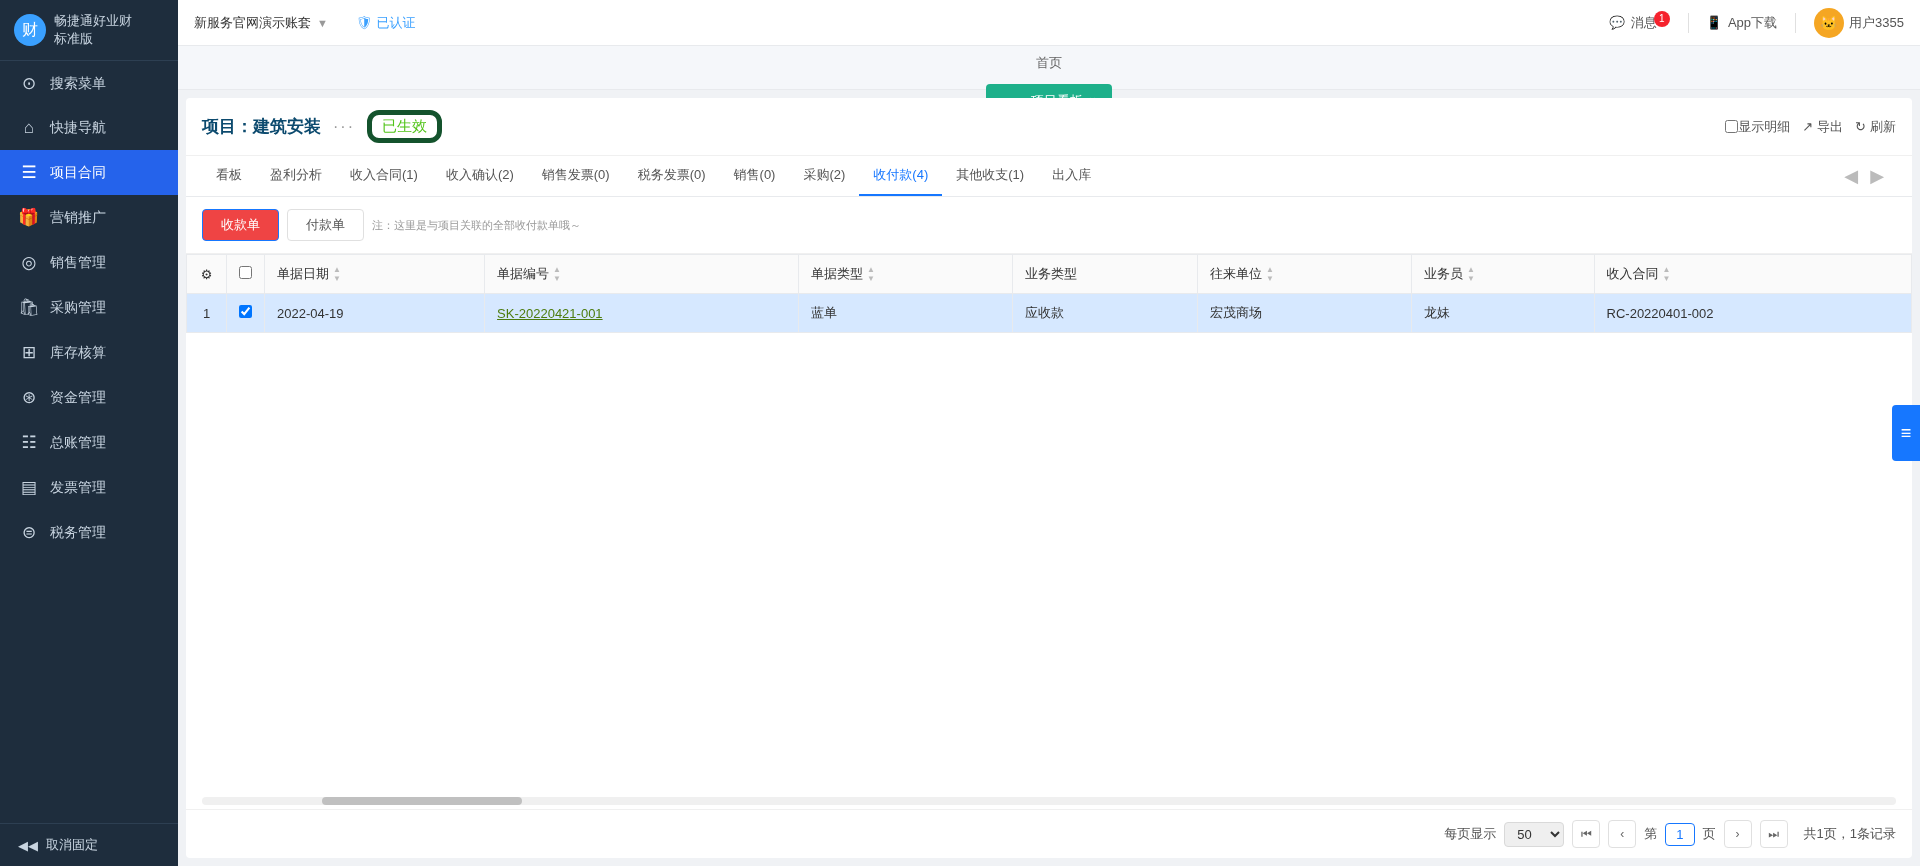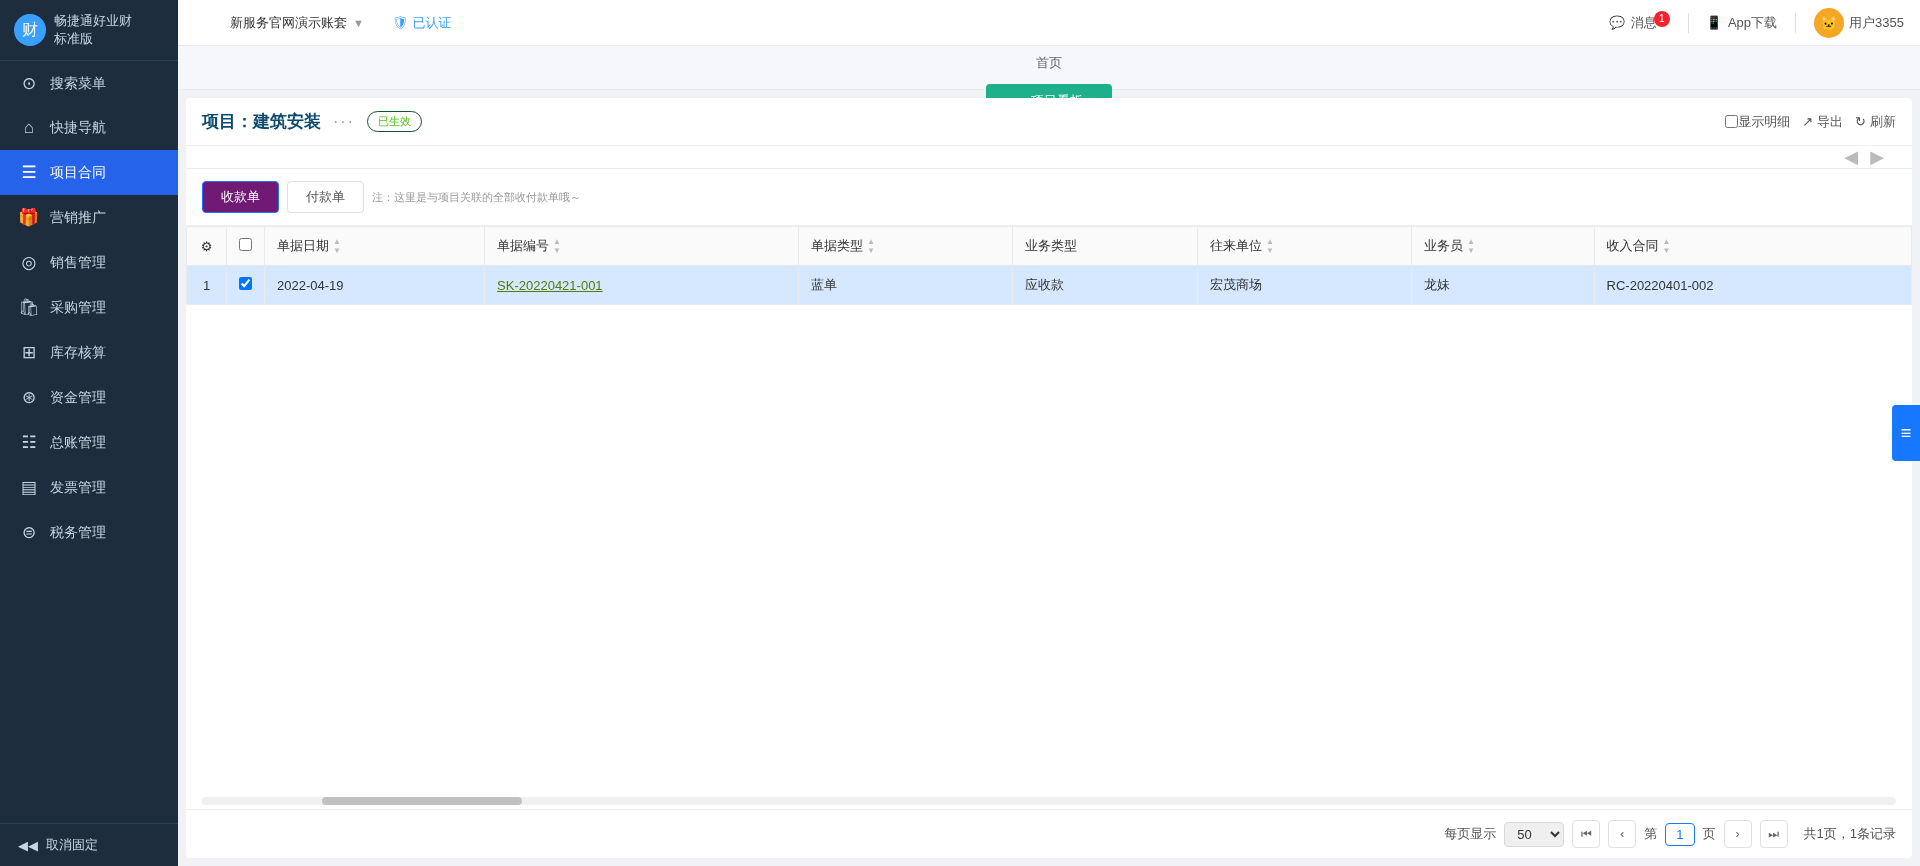--- a/index.html
+++ b/index.html
@@ -80,21 +80,20 @@
       gap: 8px;
       flex: 1;
     }
     .account-selector {
       display: flex;
       align-items: center;
       gap: 6px;
       color: #333;
       font-size: 13px;
       cursor: pointer;
-      margin-left: 36px;
     }
     .account-selector .chevron { color: #999; font-size: 11px; }
     .verified-badge {
       display: flex;
       align-items: center;
       gap: 4px;
       color: #3aa0ff;
       font-size: 13px;
       margin-left: 20px;
     }
@@ -175,25 +174,25 @@
     
     .page-header {
       padding: 12px 16px;
       border-bottom: 1px solid #f0f0f0;
       display: flex;
       align-items: center;
       gap: 12px;
     }
     .page-more { color: #999; font-size: 16px; cursor: pointer; letter-spacing: 2px; }
     .status-badge {
-      border: 1px solid #14532d;
+      border: 5px solid #14532d;
       color: #52c41a;
       border-radius: 12px;
       padding: 2px 10px;
-      font-size: 11px;
+      font-size: 15px;
     }
     .page-actions {
       margin-left: auto;
       display: flex;
       align-items: center;
       gap: 12px;
     }
     .page-action-btn {
       display: flex;
       align-items: center;
@@ -247,21 +246,21 @@
     .toggle-btn {
       padding: 6px 18px;
       border-radius: 4px;
       font-size: 13px;
       cursor: pointer;
       border: 1px solid #e0e0e0;
       background: white;
       color: #555;
     }
     .toggle-btn.active {
-      background: #701a75;
+      background: #ef4444;
       color: white;
       border-color: #1677ff;
     }
     .note-text { color: #999; font-size: 11px; }
 
     
     .table-wrapper { flex: 1; overflow: auto; }
     .data-table {
       width: 100%;
       border-collapse: collapse;
@@ -484,20 +483,33 @@
           <span>导出</span>
         </div>
         <div class="page-action-btn">
           <span>↻</span>
           <span>刷新</span>
         </div>
       </div>
     </div>
 
     <div class="sub-tabs">
+      <div id="sub-tabs-container" style="display:flex; align-items:center;">
+          <div class="sub-tab">看板</div>
+          <div class="sub-tab">盈利分析</div>
+          <div class="sub-tab">收入合同(1)</div>
+          <div class="sub-tab">收入确认(2)</div>
+          <div class="sub-tab">销售发票(0)</div>
+          <div class="sub-tab">税务发票(0)</div>
+          <div class="sub-tab">销售(0)</div>
+          <div class="sub-tab">采购(2)</div>
+          <div class="sub-tab active">收付款(4)</div>
+          <div class="sub-tab">其他收支(1)</div>
+          <div class="sub-tab">出入库</div>
+        </div>
       <div class="sub-tab-arrow" style="margin-left:auto; display:flex; align-items:center;">
         <span style="cursor:pointer; color:#bbb; font-size:18px; padding:0 4px;">◀</span>
         <span style="cursor:pointer; color:#bbb; font-size:18px; padding:0 4px;">▶</span>
       </div>
     </div>
 
     <div class="toggle-buttons">
       <button class="toggle-btn active">收款单</button>
       <button class="toggle-btn">付款单</button>
       <span class="note-text">注：这里是与项目关联的全部收付款单哦～</span>

